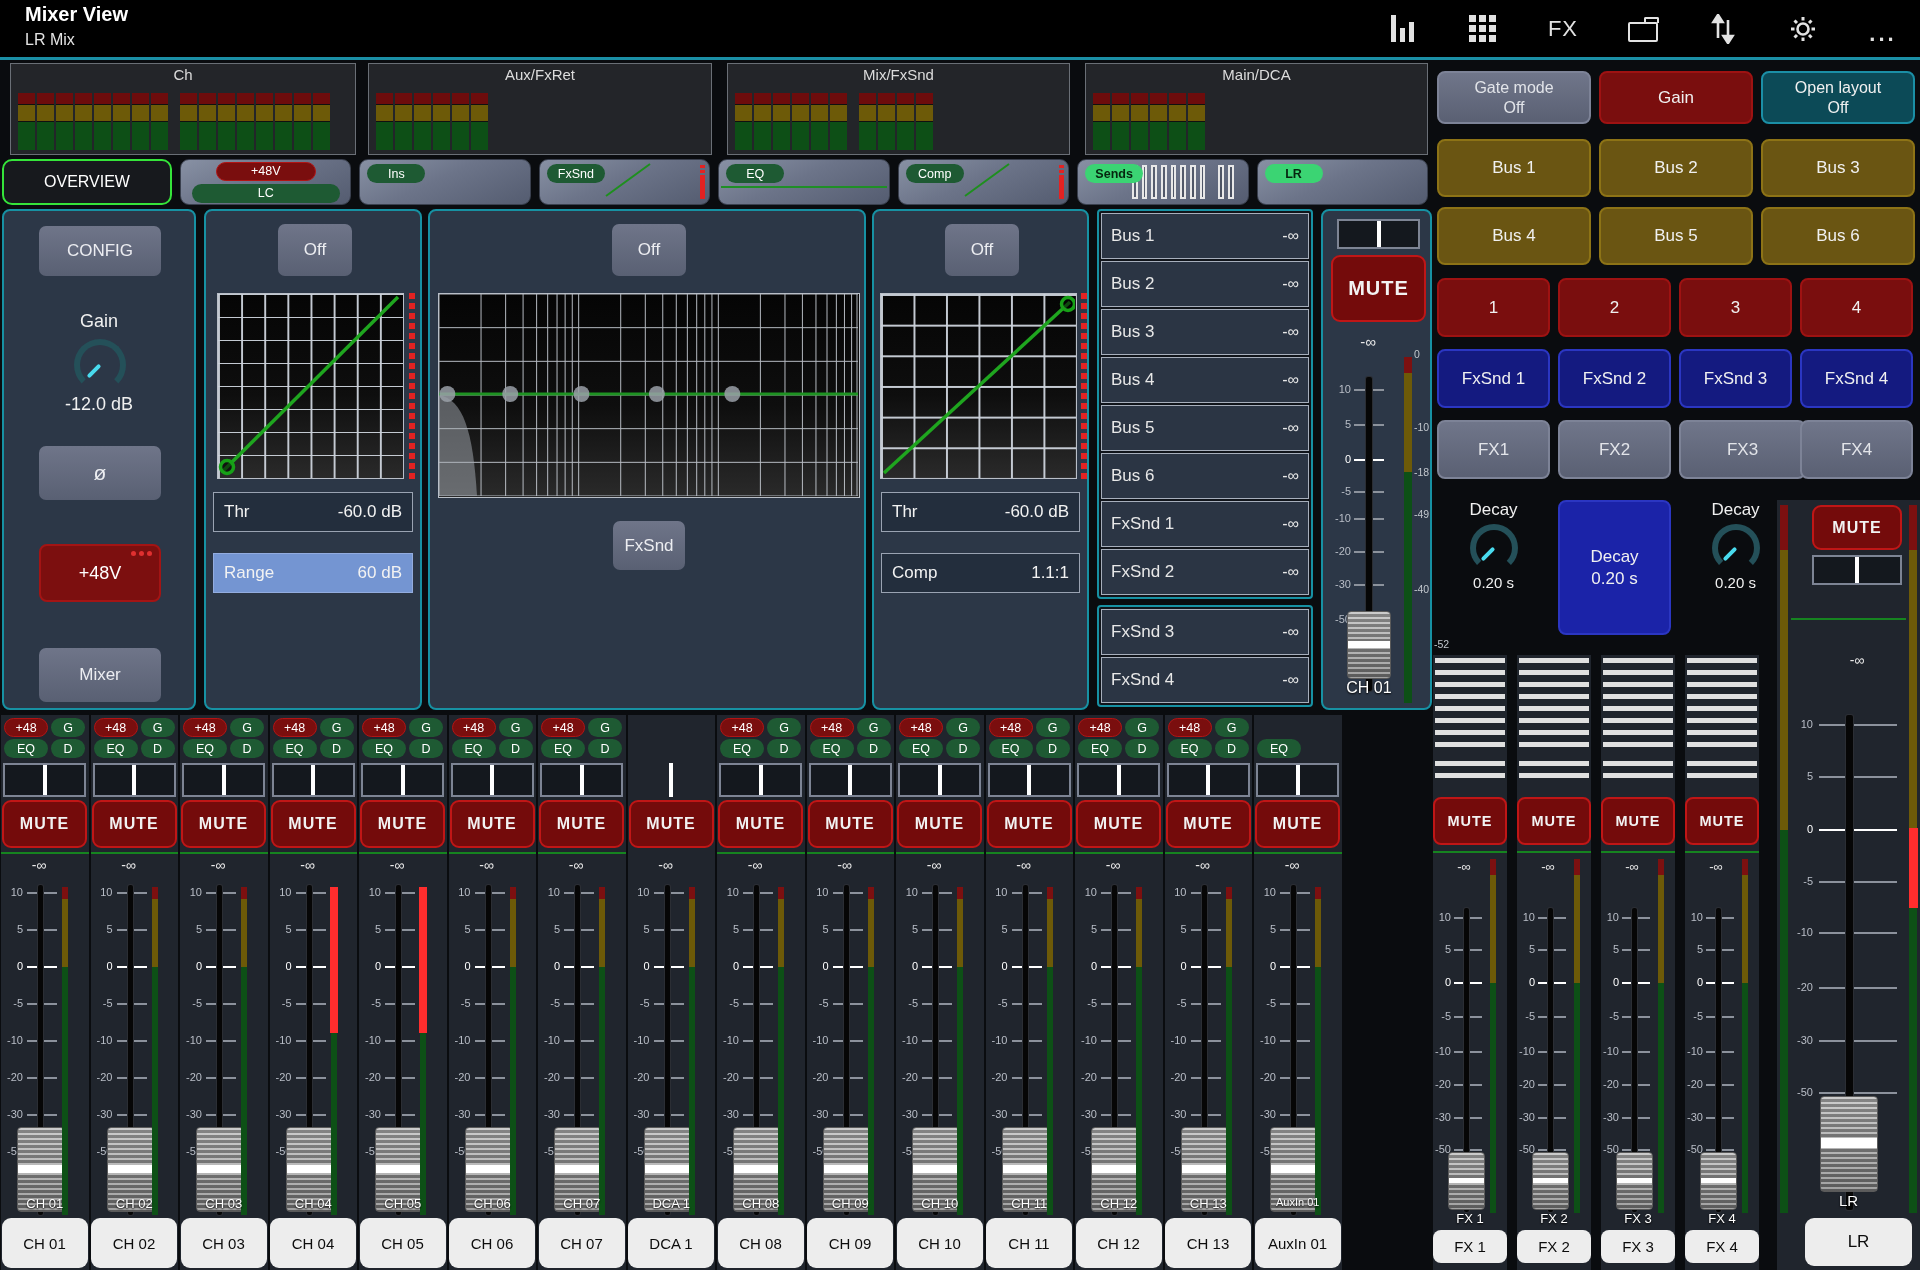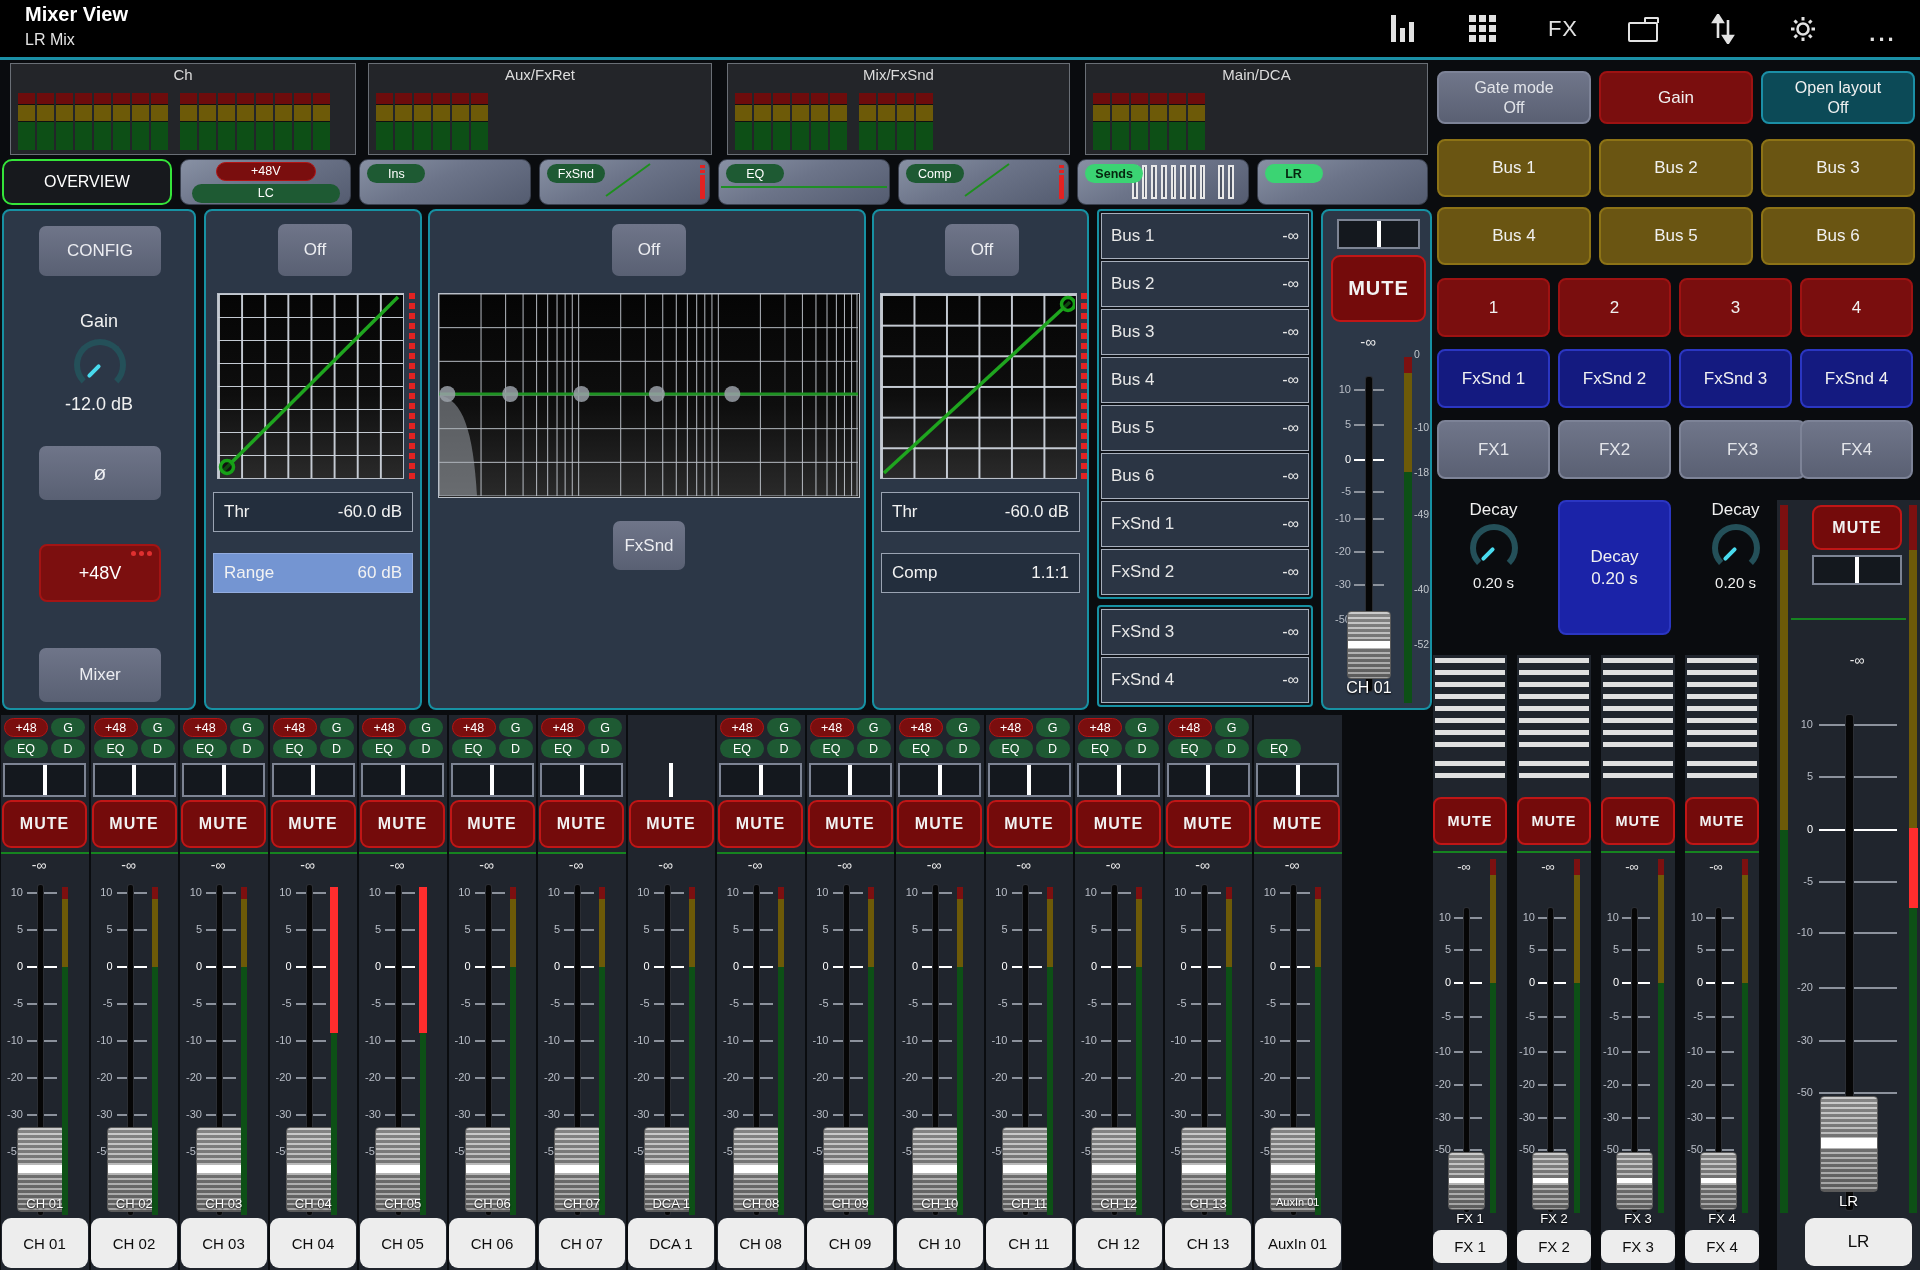--- a/index.html
+++ b/index.html
@@ -669,21 +669,21 @@
         <div class="ticklab" style="left: 2px; width: 26px; top: 367px;">-30</div>
         <div class="tickline" style="left: 31px; width: 30px; top: 408px;"></div>
         <div class="ticklab" style="left: 2px; width: 26px; top: 402px;">-50</div>
         <div class="ftrack" style="left: 43px; width: 6px; top: 166px; height: 314px;"></div>
         <div class="fcap" style="left: 24px; width: 44px; top: 400px; height: 68px;"></div>
         <div class="mlab" style="top: 137px;">0</div>
         <div class="mlab" style="top: 210px;">-10</div>
         <div class="mlab" style="top: 255px;">-18</div>
         <div class="mlab" style="top: 297px;">-49</div>
         <div class="mlab" style="top: 372px;">-40</div>
-        <div class="mlab" style="top: 427px;">-52</div>
+        <div class="mlab" style="top: 427px; margin-left: 20px;">-52</div>
       </div>
   </div>
 
   <div class="bottom">
       <div class="bstrip">
         <div class="pill pill-red" style="left: 3px; top: 3px; width: 44px;">+48</div>
         <div class="pill pill-green" style="left: 50px; top: 3px; width: 34px;">G</div>
         <div class="pill pill-green" style="left: 3px; top: 24px; width: 44px;">EQ</div>
         <div class="pill pill-green" style="left: 50px; top: 24px; width: 34px;">D</div>
         <div class="panbox">

